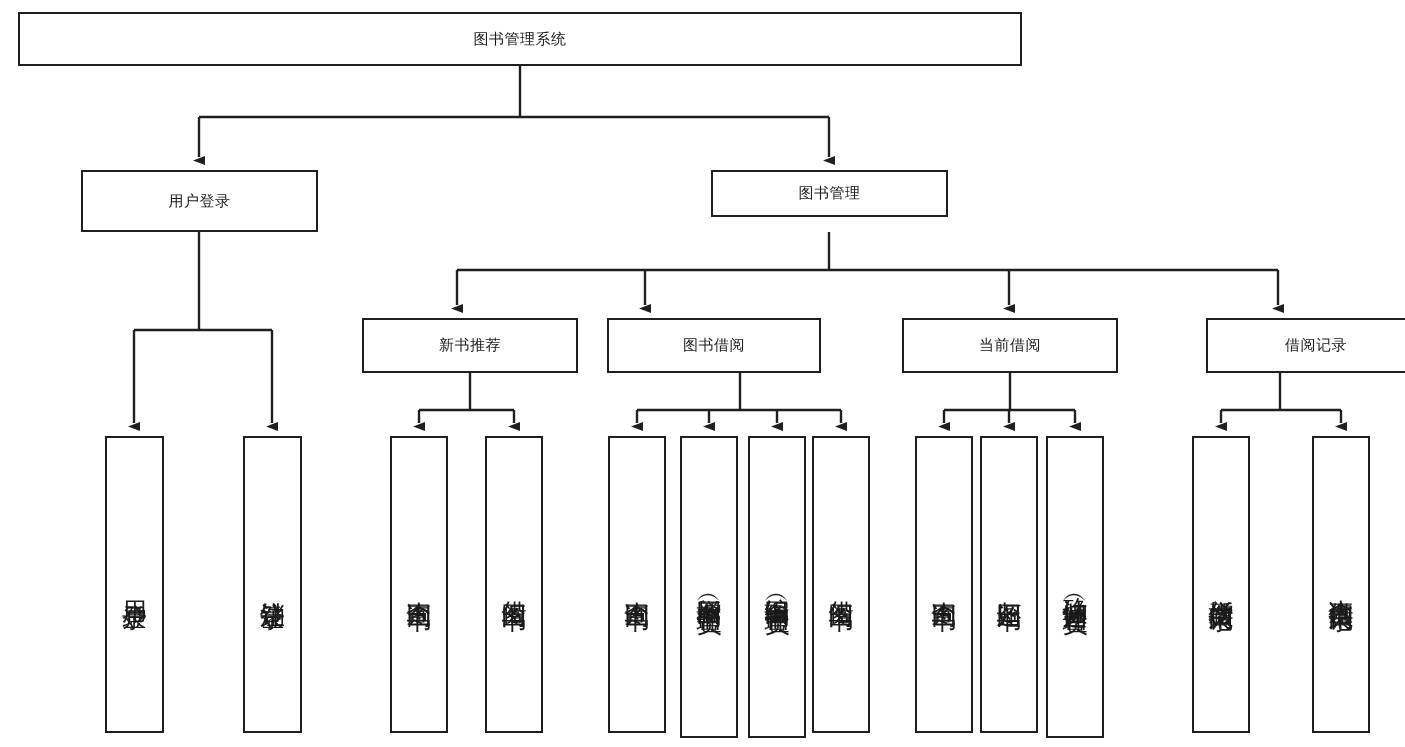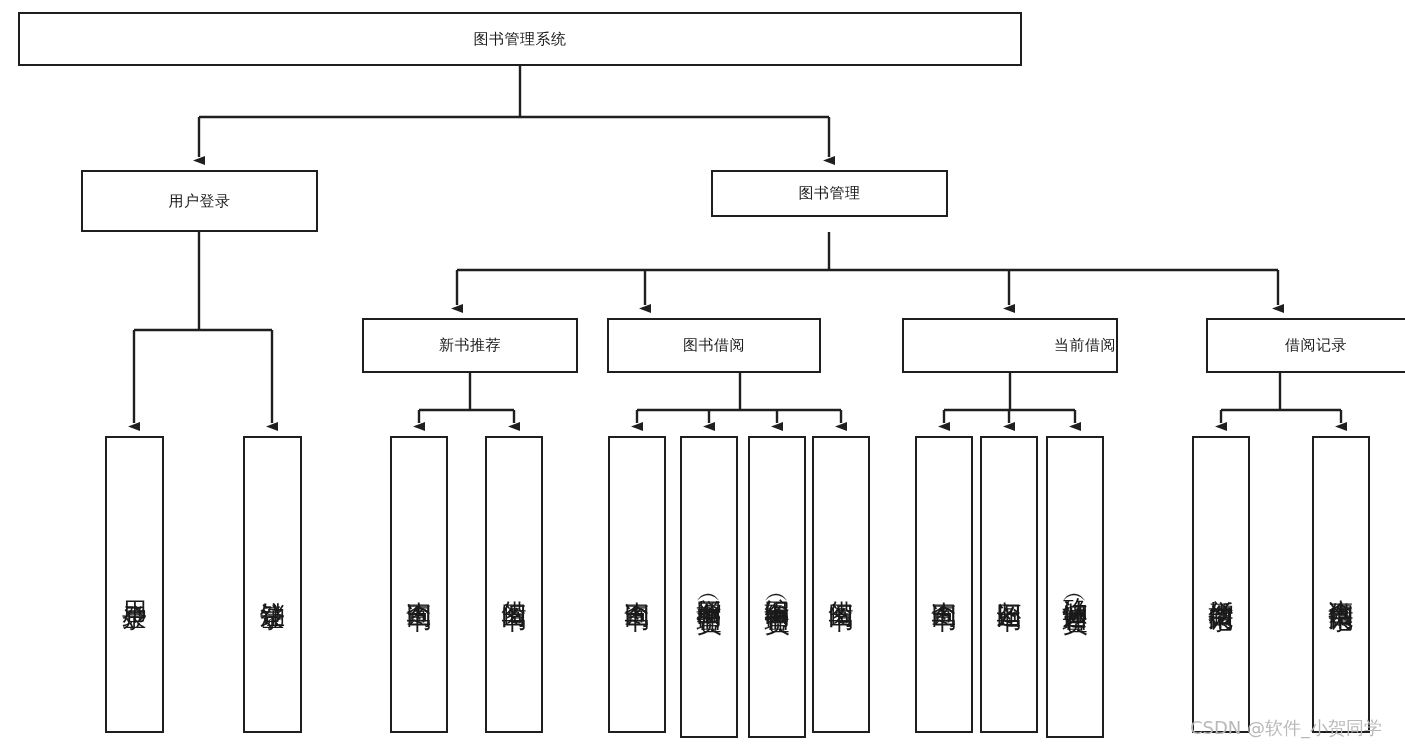--- a/index.html
+++ b/index.html
@@ -119,21 +119,21 @@
         <span>图书管理</span>
       </div>
     </div>
   <div id="level3-layer">
       <div class="node horiz" style="left: 362px; top: 318px; width: 216px; height: 55px;">
         <span>新书推荐</span>
       </div>
       <div class="node horiz" style="left: 607px; top: 318px; width: 214px; height: 55px;">
         <span>图书借阅</span>
       </div>
-      <div class="node horiz" style="left: 902px; top: 318px; width: 216px; height: 55px; justify-content: flex-end;">
+      <div class="node horiz" style="left: 902px; top: 318px; width: 216px; height: 55px;">
         <span>当前借阅</span>
       </div>
       <div class="node horiz" style="left: 1172px; top: 318px; width: 220px; height: 55px; margin-left: 34px;">
         <span>借阅记录</span>
       </div>
     </div>
   <div id="leaf-layer">
       <div class="node vert" style="left: 105px; top: 436px; width: 59px; height: 297px;">
         <span class="vtext">用户登录</span>
       </div>
@@ -168,14 +168,13 @@
         <span class="vtext">确认归还（管理员）</span>
       </div>
       <div class="node vert" style="left: 1192px; top: 436px; width: 58px; height: 297px;">
         <span class="vtext">新增借阅记录</span>
       </div>
       <div class="node vert" style="left: 1312px; top: 436px; width: 58px; height: 297px;">
         <span class="vtext">查询借阅记录</span>
       </div>
     </div>
 
-  <div class="watermark" style="left: 1190px; top: 716px;">CSDN @软件_小贺同学</div>
 </div>
 
 </body></html>

